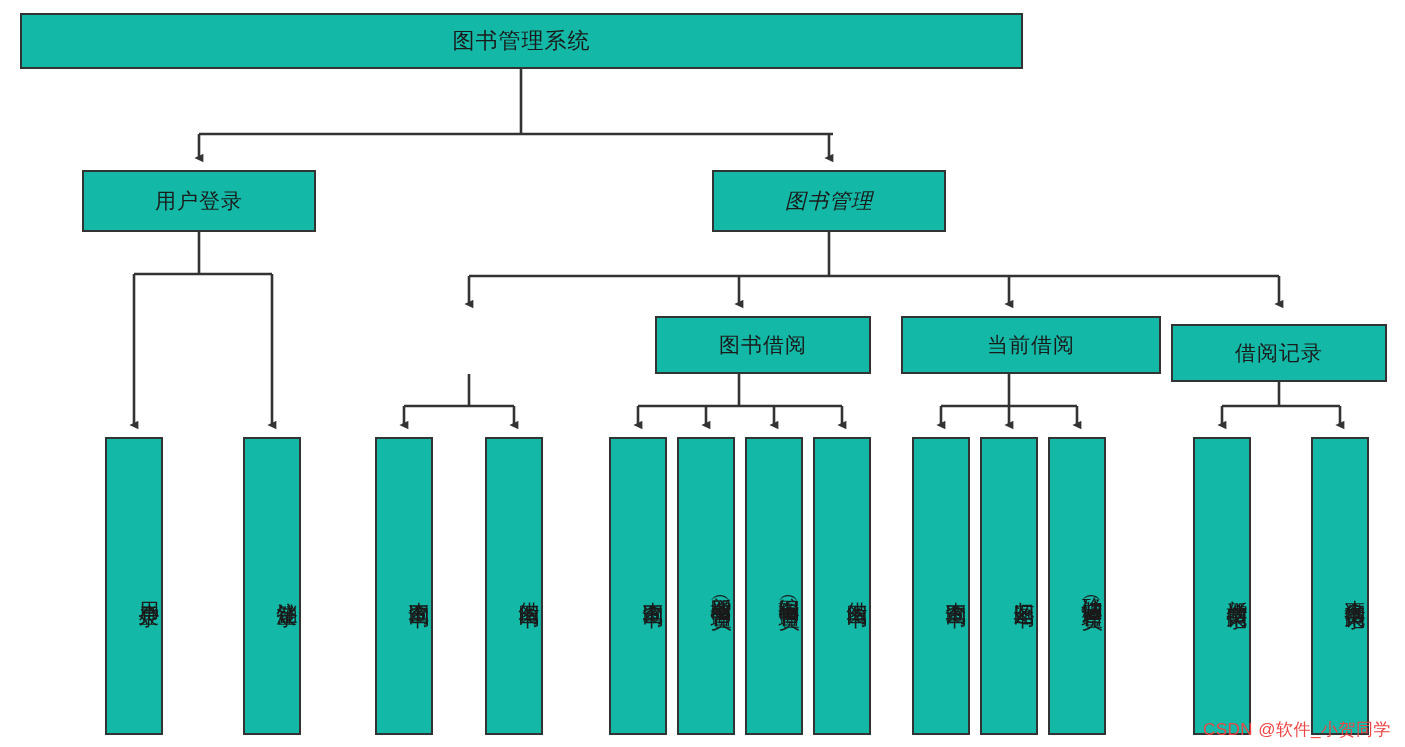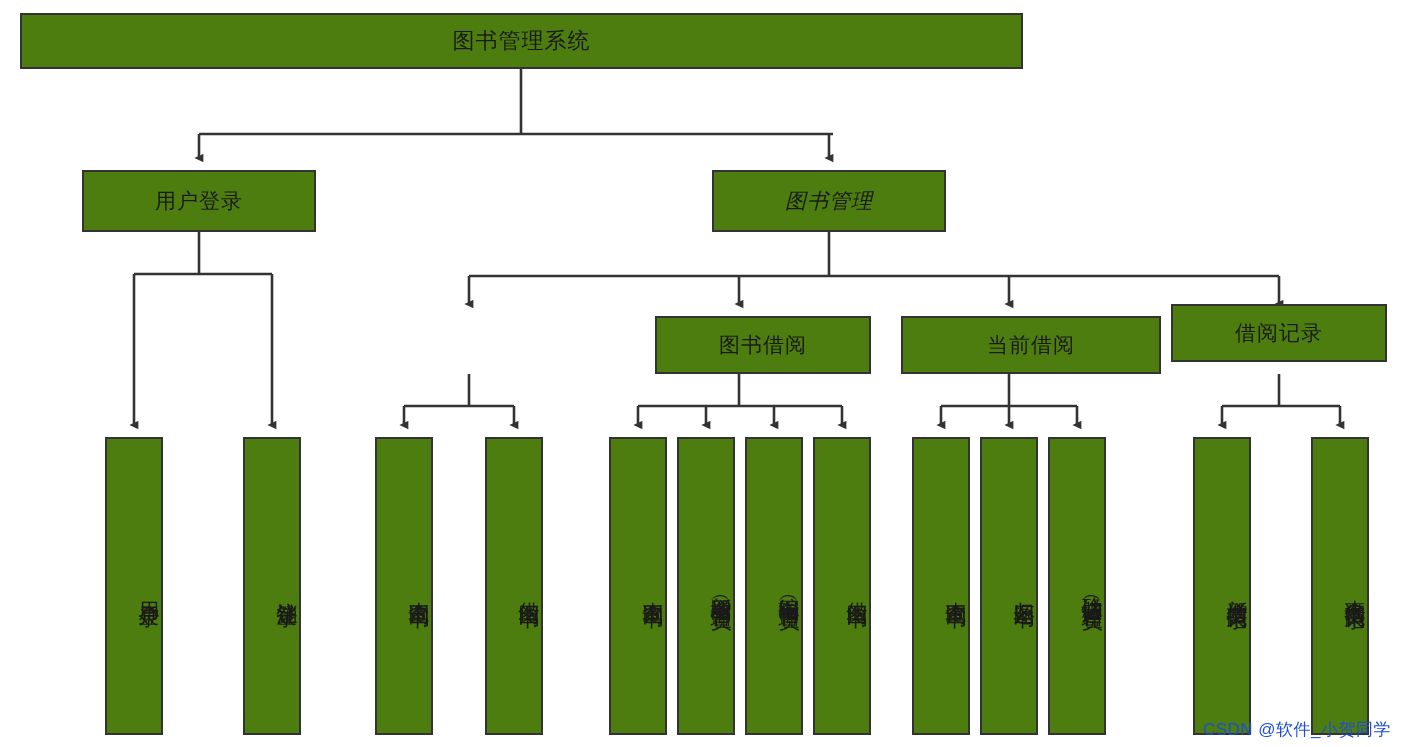--- a/index.html
+++ b/index.html
@@ -22,21 +22,21 @@
     position: absolute;
     left: 0;
     top: 0;
     width: 1405px;
     height: 747px;
     pointer-events: none;
   }
   .node {
     position: absolute;
     box-sizing: border-box;
-    background: #4d7c0f;
+    background: #14b8a6;
     border: 2px solid #333333;
     display: flex;
     align-items: center;
     justify-content: center;
     color: #1a1a1a;
   }
   .node-h {
     font-size: 21px;
     letter-spacing: 1px;
     white-space: nowrap;
@@ -57,21 +57,21 @@
   }
   .node-v .vtext {
     writing-mode: vertical-rl;
     text-orientation: upright;
   }
   .watermark {
     position: absolute;
     right: 14px;
     bottom: 6px;
     font-size: 17px;
-    color: #1d4ed8;
+    color: #ef4444;
     white-space: nowrap;
     letter-spacing: 0.5px;
   }
 </style>
 </head>
 <body>
 
 <div id="diagram-root">
 
   <svg id="edge-layer" viewBox="0 0 1405 747" width="1405" height="747" xmlns="http://www.w3.org/2000/svg">
@@ -134,21 +134,21 @@
   <div class="node node-h" style="left:712px; top:170px; width:234px; height:62px;font-style:italic;">
     <span>图书管理</span>
   </div>
 
   <div class="node node-h" style="left:631px; top:316px; width:216px; height:58px;margin-left:24px;">
     <span>图书借阅</span>
   </div>
   <div class="node node-h" style="left:901px; top:316px; width:260px; height:58px;">
     <span>当前借阅</span>
   </div>
-  <div class="node node-h" style="left:1171px; top:304px; width:216px; height:58px;">
+  <div class="node node-h" style="left:1171px; top:324px; width:216px; height:58px;">
     <span>借阅记录</span>
   </div>
 
   <div class="node node-v" style="left:105px; top:437px; width:58px; height:298px;">
     <span class="vtext">用户登录</span>
   </div>
   <div class="node node-v" style="left:243px; top:437px; width:58px; height:298px;">
     <span class="vtext">注销登录</span>
   </div>
 

